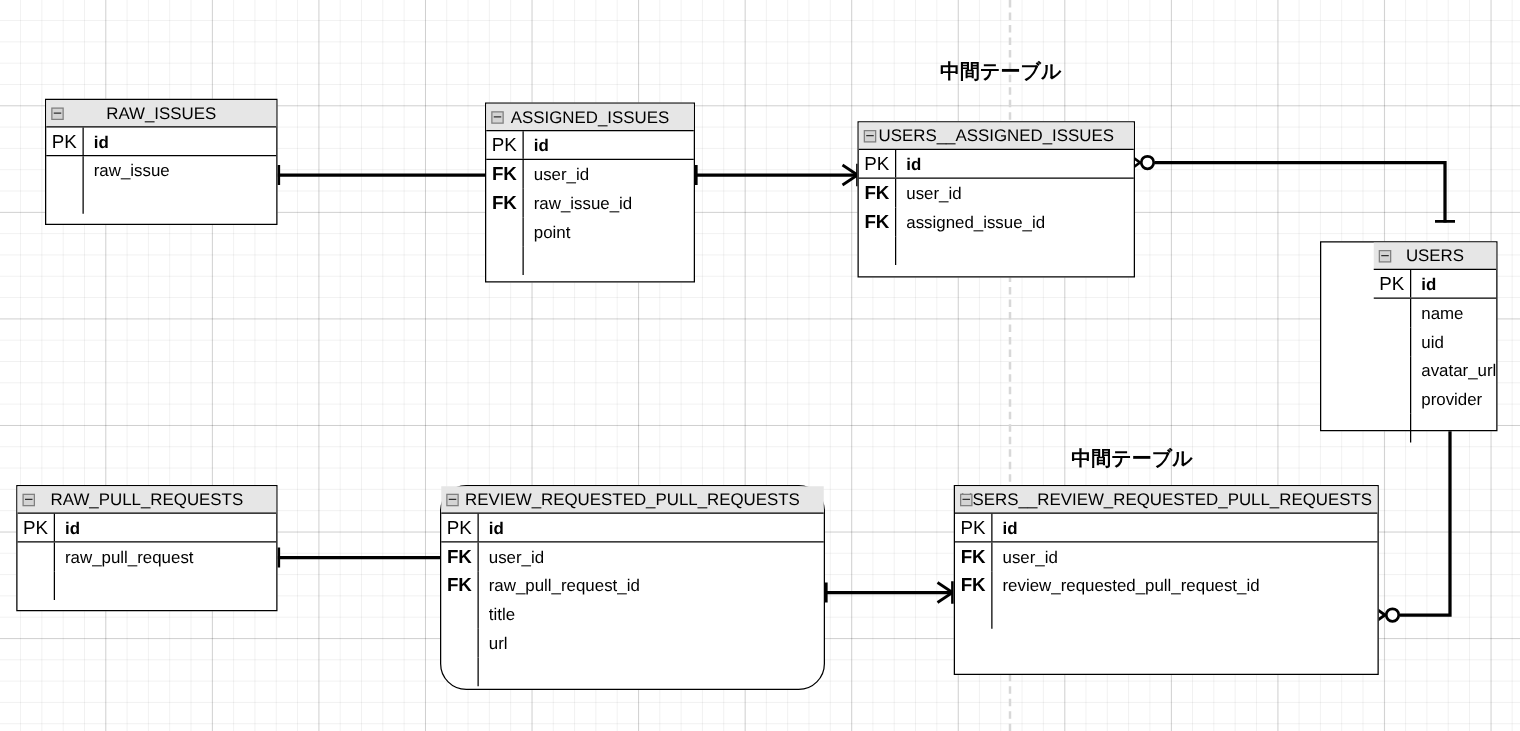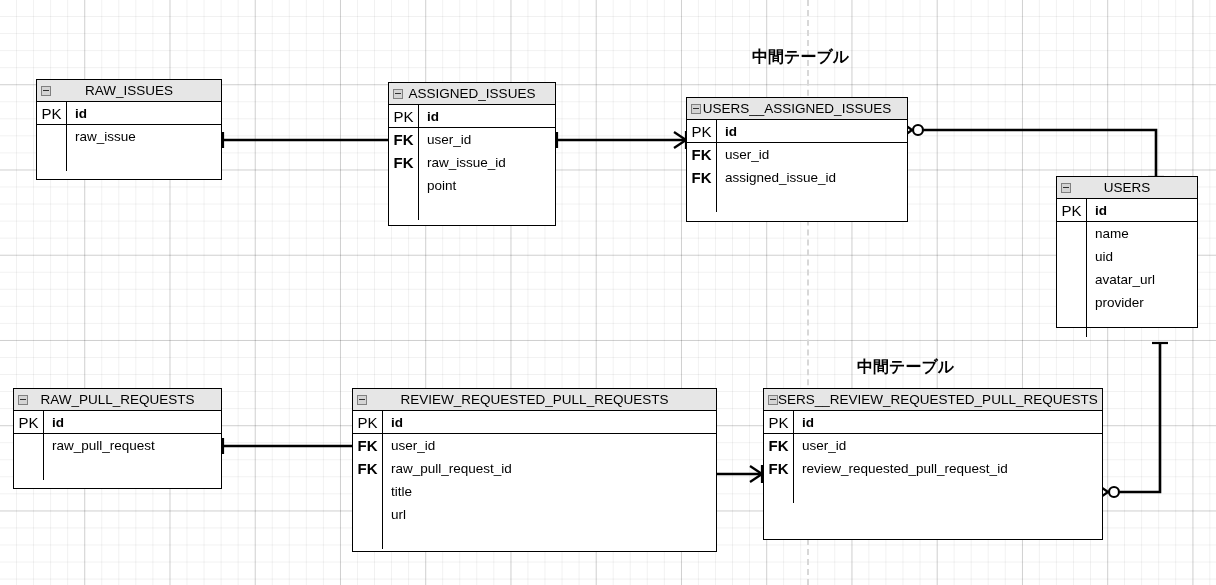--- a/index.html
+++ b/index.html
@@ -282,21 +282,21 @@
         <span class="attr-cell">assigned_issue_id</span>
       </div>
       <div class="row spacer-row">
         <span class="key-cell"></span>
         <span class="divider-col"></span>
         <span class="attr-cell"></span>
       </div>
     </div>
   </div>
 
-  <div class="entity" style="left:1056px; top:176px; width:142px; height:152px;">
+  <div class="entity" style="left:1056px; top:193px; width:142px; height:152px;padding-left:42px;">
     <div class="entity-header">
       <span class="collapse-icon"></span>
       <span>USERS</span>
     </div>
     <div class="entity-body">
       <div class="row pk-row">
         <span class="key-cell">PK</span>
         <span class="divider-col"></span>
         <span class="attr-cell pk-name">id</span>
       </div>
@@ -345,21 +345,21 @@
         <span class="attr-cell">raw_pull_request</span>
       </div>
       <div class="row spacer-row">
         <span class="key-cell"></span>
         <span class="divider-col"></span>
         <span class="attr-cell"></span>
       </div>
     </div>
   </div>
 
-  <div class="entity" style="left:352px; top:388px; width:365px; height:164px;">
+  <div class="entity" style="left:352px; top:388px; width:308px; height:164px;border-radius:21px;">
     <div class="entity-header">
       <span class="collapse-icon"></span>
       <span>REVIEW_REQUESTED_PULL_REQUESTS</span>
     </div>
     <div class="entity-body">
       <div class="row pk-row">
         <span class="key-cell">PK</span>
         <span class="divider-col"></span>
         <span class="attr-cell pk-name">id</span>
       </div>

